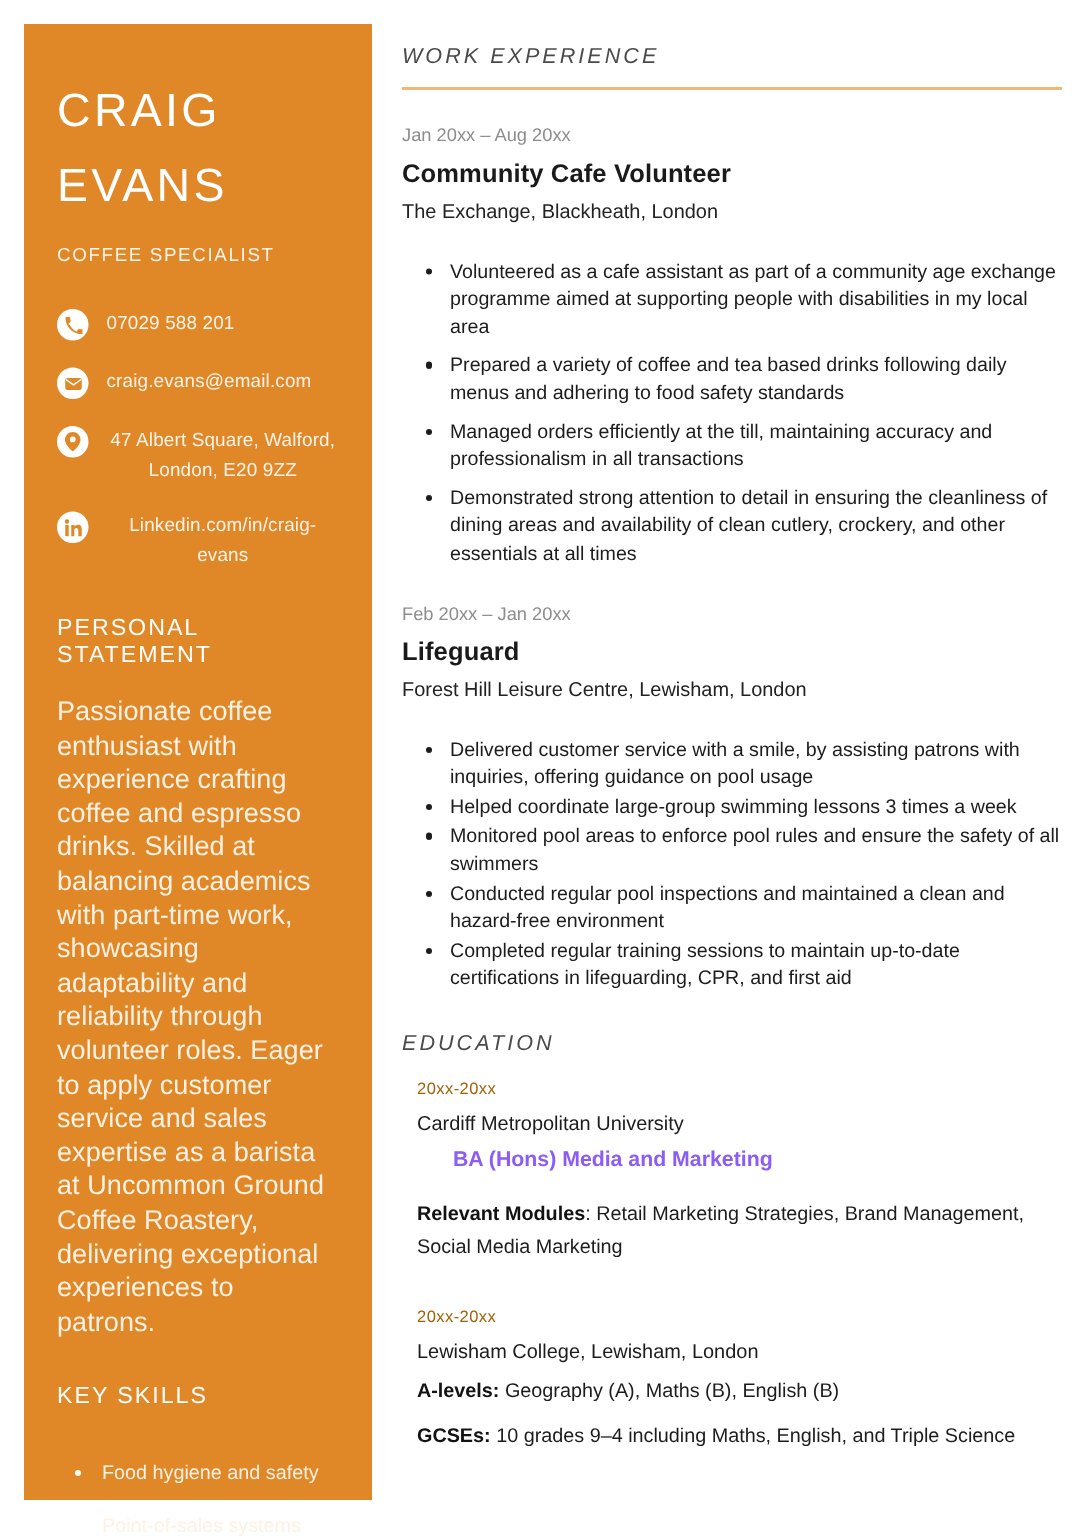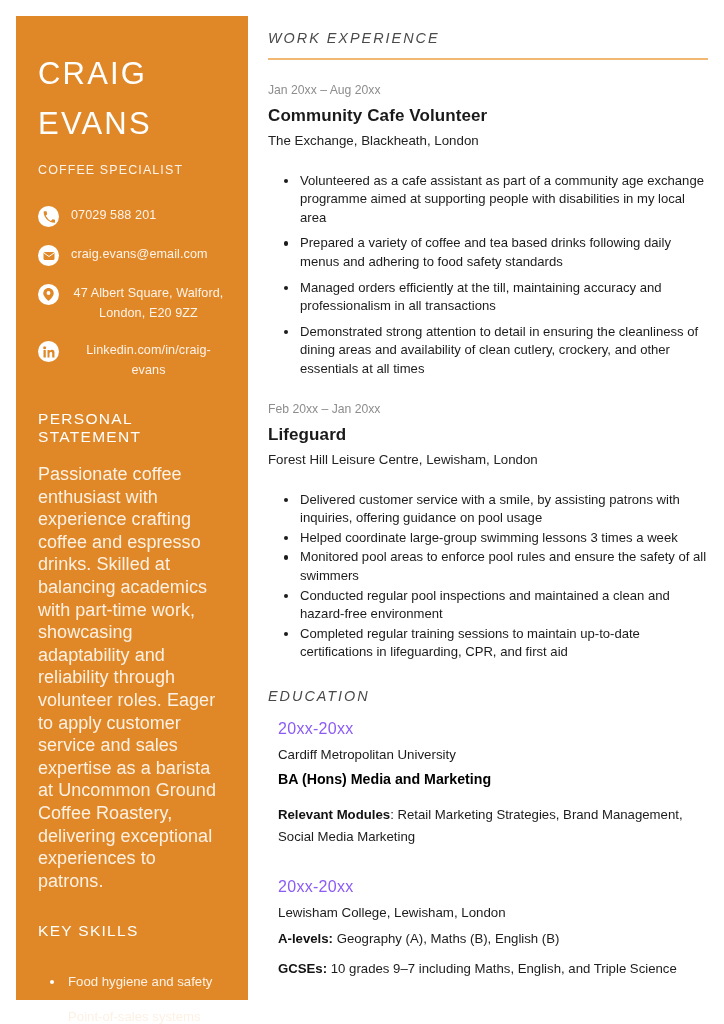--- a/index.html
+++ b/index.html
@@ -137,34 +137,35 @@
     position:absolute; left:16px; top:7px;
     width:4.2px; height:4.2px; border-radius:50%;
     background:#1c1c1c;
   }
   .duties.tight li { margin-bottom:1px; }
 
   .edu-head { margin-top:26px; }
   .edu-block { margin-top:16px; padding-left:10px; }
   .edu-block.second { margin-top:30px; }
   .edu-date {
-    color:#8b5cf6;
-    font-size:16px;
+    color:#a16207;
+    font-size:11px;
     letter-spacing:.3px;
   }
   .edu-school {
     color:#1c1c1c;
     font-size:13.3px;
     margin-top:9px;
   }
   .edu-degree {
-    color:#000000;
+    color:#8b5cf6;
     font-size:14.2px;
     font-weight:bold;
     margin-top:9px;
+    margin-left:24px;
   }
   .edu-line {
     color:#1c1c1c;
     font-size:13.2px;
     line-height:22px;
     margin-top:8px;
   }
   .edu-line.modules { margin-top:17px; }
   .edu-line b { font-weight:bold; color:#121212; }
 </style>
@@ -278,19 +279,19 @@
       </div>
     </section>
 
     <section class="edu-block second">
       <div class="edu-date">20xx-20xx</div>
       <div class="edu-school">Lewisham College, Lewisham, London</div>
       <div class="edu-line">
         <b>A-levels:</b><span> Geography (A), Maths (B), English (B)</span>
       </div>
       <div class="edu-line">
-        <b>GCSEs:</b><span> 10 grades 9–7 including Maths, English, and Triple Science</span>
+        <b>GCSEs:</b><span> 10 grades 9–4 including Maths, English, and Triple Science</span>
       </div>
     </section>
 
   </main>
 
 </div>
 
 </body></html>

